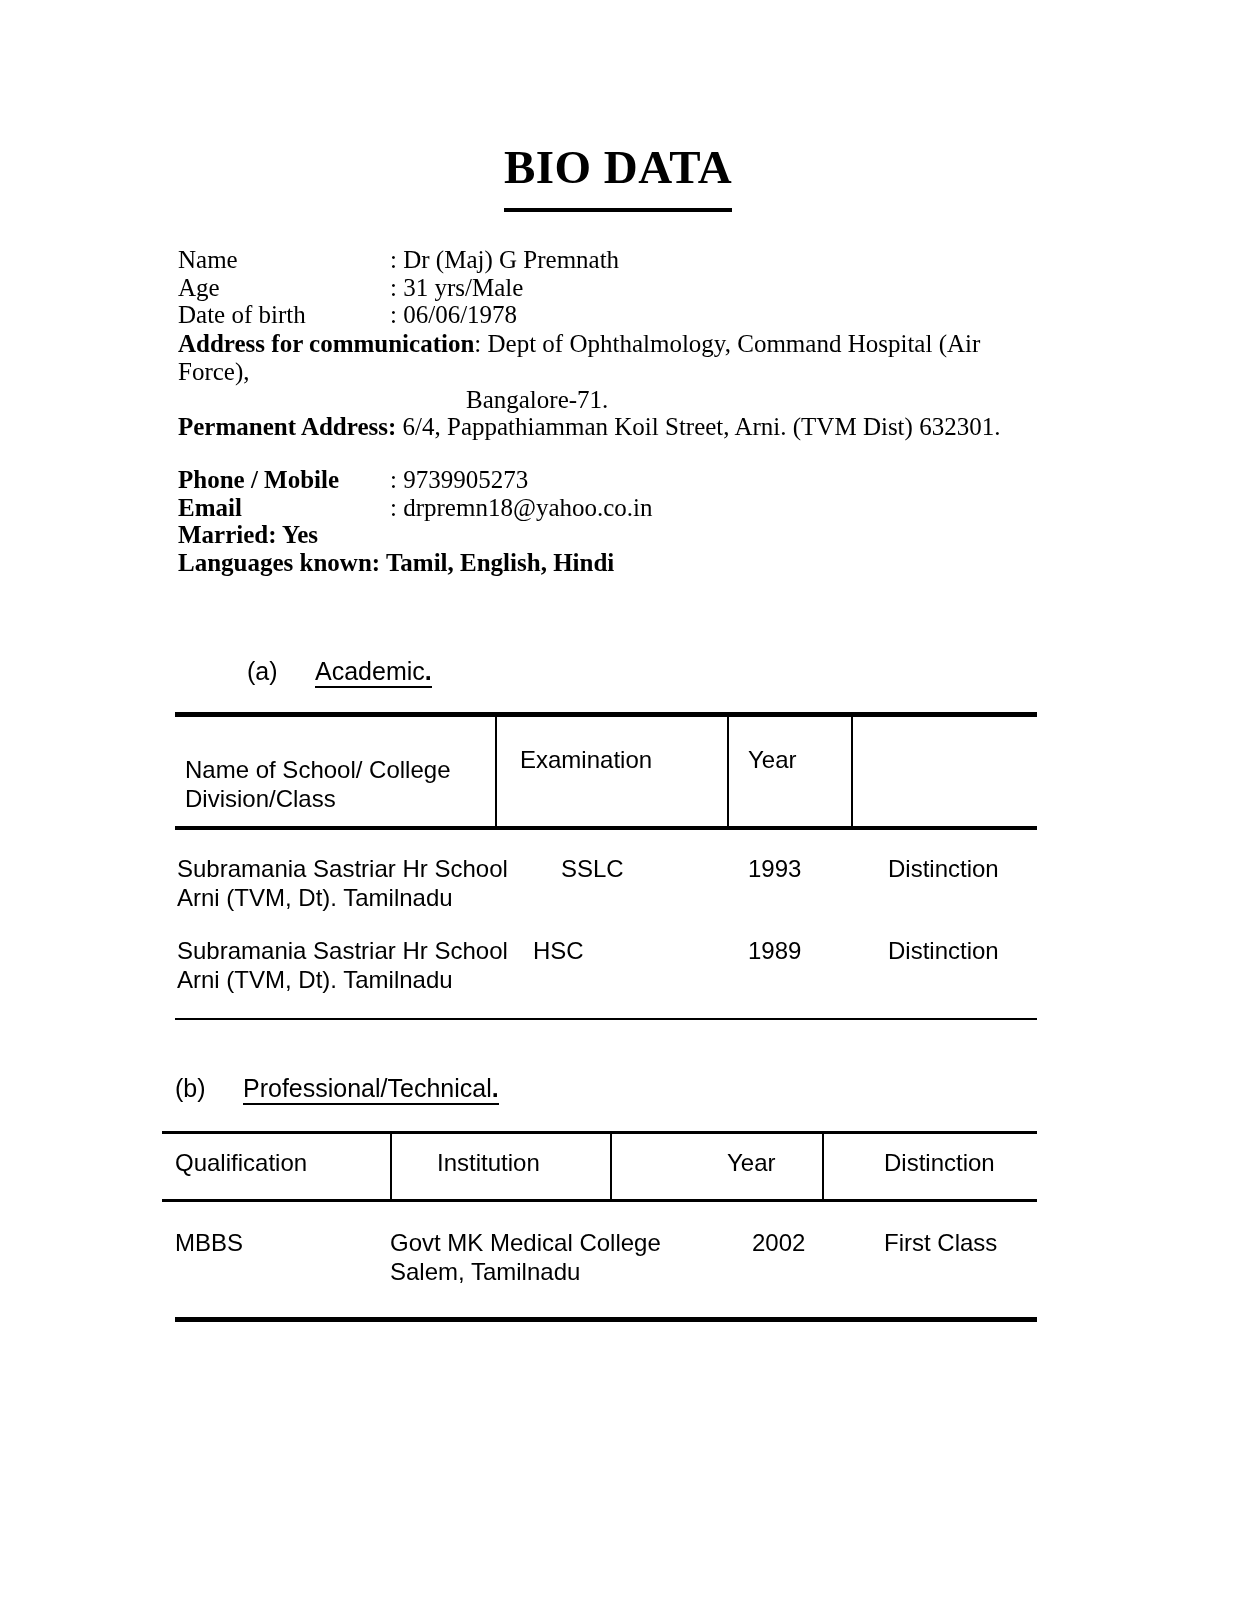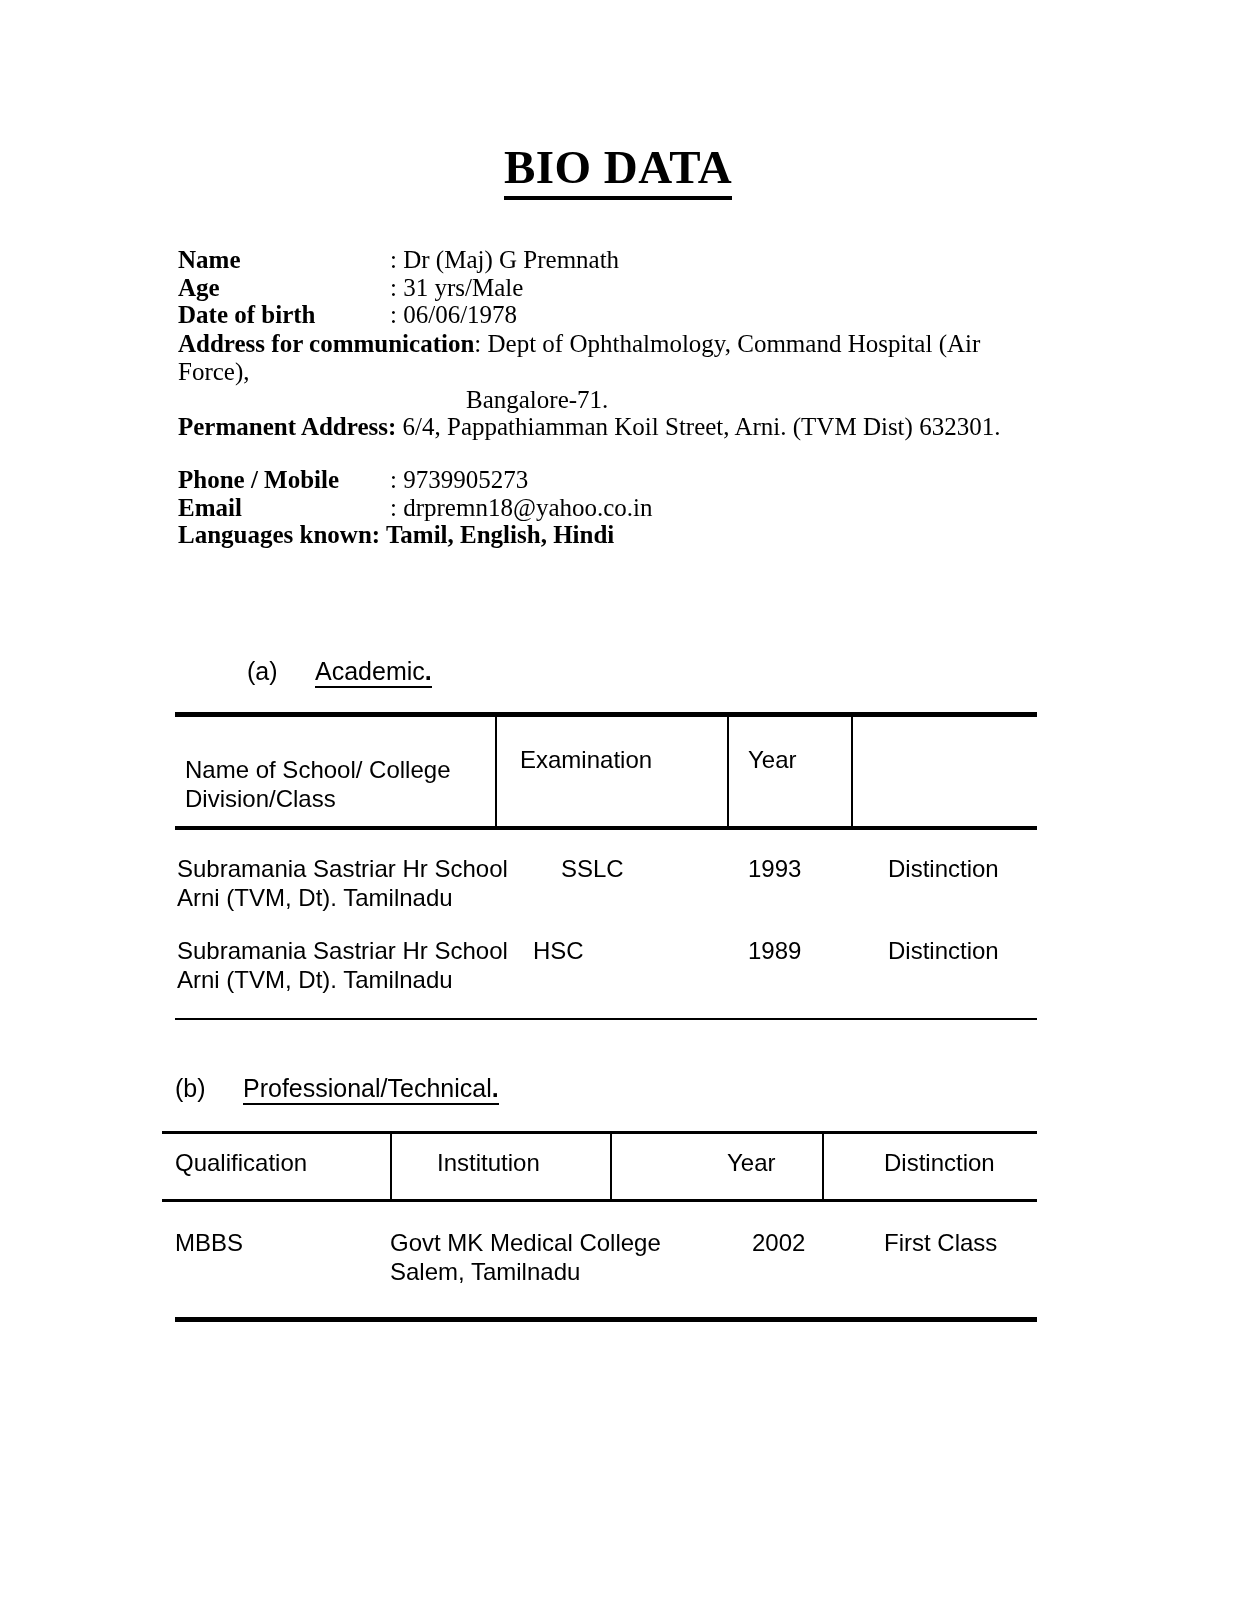--- a/index.html
+++ b/index.html
@@ -25,40 +25,40 @@
     width: 1236px;
     text-align: center;
     font-family: "Liberation Serif", "DejaVu Serif", serif;
     font-weight: bold;
     font-size: 47px;
     letter-spacing: 0.5px;
   }
   .doc-title .tt {
     display: inline-block;
     border-bottom: 4px solid #000;
-    padding-bottom: 2px;
+    padding-bottom: 14px;
   }
 
   
   .ident {
     position: absolute;
     left: 178px;
     top: 246px;
     width: 900px;
     font-size: 25px;
     line-height: 27.5px;
   }
   .ident .row {
     display: block;
     white-space: nowrap;
   }
   .ident .lbl {
     display: inline-block;
     width: 212px;
-    font-weight: bold;
+    font-weight: normal;
     vertical-align: top;
   }
   .ident .val {
     display: inline-block;
     vertical-align: top;
   }
 
   .addr-comm {
     position: absolute;
     left: 178px;
@@ -221,20 +221,21 @@
     <b>Permanent Address:</b><span> 6/4, Pappathiamman Koil Street, Arni. (TVM Dist) 632301.</span>
   </div>
 
   <div class="contact">
     <span class="row">
       <span class="lbl">Phone / Mobile</span><span class="val">: 9739905273</span>
     </span>
     <span class="row">
       <span class="lbl">Email</span><span class="val">: drpremn18@yahoo.co.in</span>
     </span>
+    <span class="bold-line">Married: Yes</span>
     <span class="bold-line">Languages known: Tamil, English, Hindi</span>
   </div>
 
 
   <div class="subsec" id="subsec-a">
     <span class="mark">(a)</span><span class="name"><span>Academic</span><b>.</b></span>
   </div>
 
   <div class="tbl" id="table-academic">
     <div class="rule rule-top"></div>

